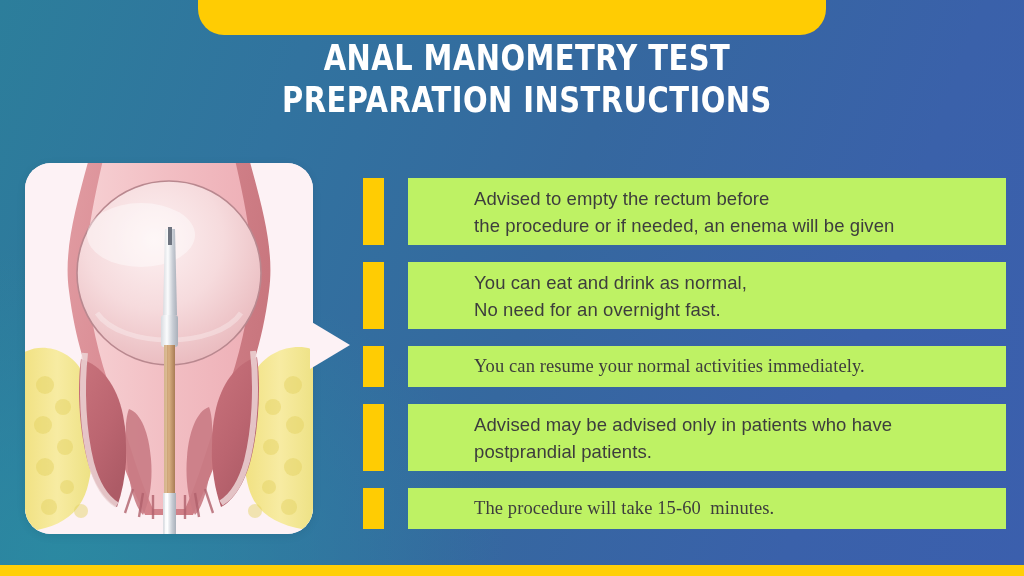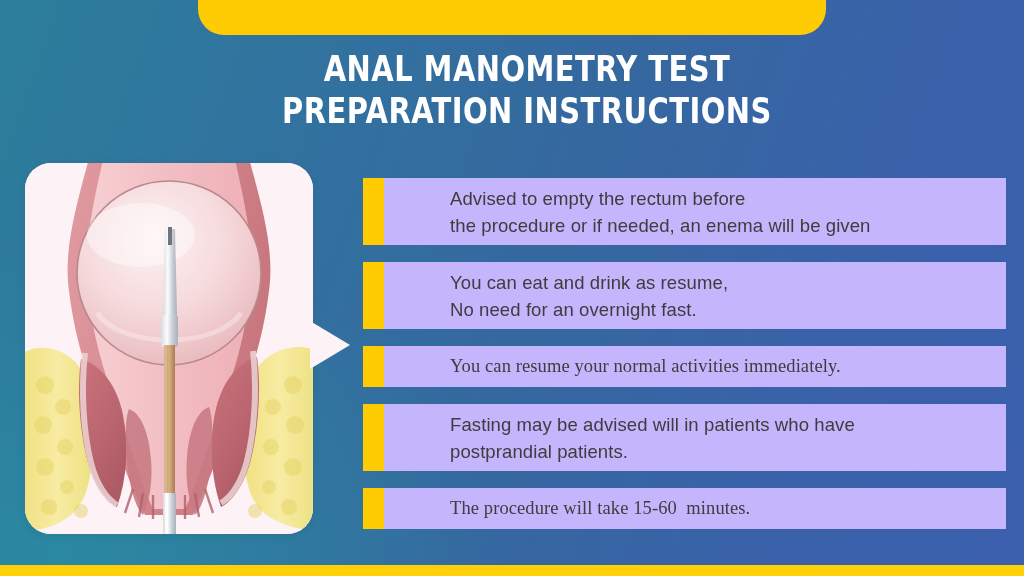--- a/index.html
+++ b/index.html
@@ -42,21 +42,21 @@
     left: 0;
     bottom: 0;
     width: 1024px;
     height: 11px;
     background: #ffcf08;
   }
   
   .title-block {
     position: absolute;
     left: 0;
-    top: 48px;
+    top: 37px;
     width: 1024px;
     text-align: center;
     padding-left: 30px;
     box-sizing: border-box;
   }
   .title-line {
     color: #ffffff;
     font-family: "Liberation Sans Narrow", "DejaVu Sans Condensed", "Liberation Sans", sans-serif;
     font-weight: bold;
     font-size: 35px;
@@ -101,22 +101,22 @@
     align-items: stretch;
     margin-bottom: 17px;
   }
   .bullet-bar {
     width: 21px;
     flex: 0 0 21px;
     background: #ffcc03;
   }
   .bullet-card {
     flex: 1 1 auto;
-    margin-left: 0;
-    background: #c4b5fd;
+    margin-left: 24px;
+    background: #bef264;
     display: flex;
     flex-direction: column;
     justify-content: center;
     padding: 0 0 0 66px;
     box-sizing: border-box;
   }
   .bullet-card.two-line { min-height: 67px; }
   .bullet-card.one-line { min-height: 41px; font-family: Liberation Serif, serif; }
   .bullet-text {
     color: #3d3d3d;
@@ -255,36 +255,36 @@
       <div class="bullet-bar"></div>
       <div class="bullet-card two-line">
         <div class="bullet-text">Advised to empty the rectum before</div>
         <div class="bullet-text">the procedure or if needed, an enema will be given</div>
       </div>
     </div>
 
     <div class="bullet-row">
       <div class="bullet-bar"></div>
       <div class="bullet-card two-line">
-        <div class="bullet-text">You can eat and drink as resume,</div>
+        <div class="bullet-text">You can eat and drink as normal,</div>
         <div class="bullet-text">No need for an overnight fast.</div>
       </div>
     </div>
 
     <div class="bullet-row">
       <div class="bullet-bar"></div>
       <div class="bullet-card one-line">
         <div class="bullet-text">You can resume your normal activities immediately.</div>
       </div>
     </div>
 
     <div class="bullet-row">
       <div class="bullet-bar"></div>
       <div class="bullet-card two-line">
-        <div class="bullet-text">Fasting may be advised will in patients who have</div>
+        <div class="bullet-text">Advised may be advised only in patients who have</div>
         <div class="bullet-text">postprandial patients.</div>
       </div>
     </div>
 
     <div class="bullet-row">
       <div class="bullet-bar"></div>
       <div class="bullet-card one-line">
         <div class="bullet-text">The procedure will take 15-60  minutes.</div>
       </div>
     </div>

